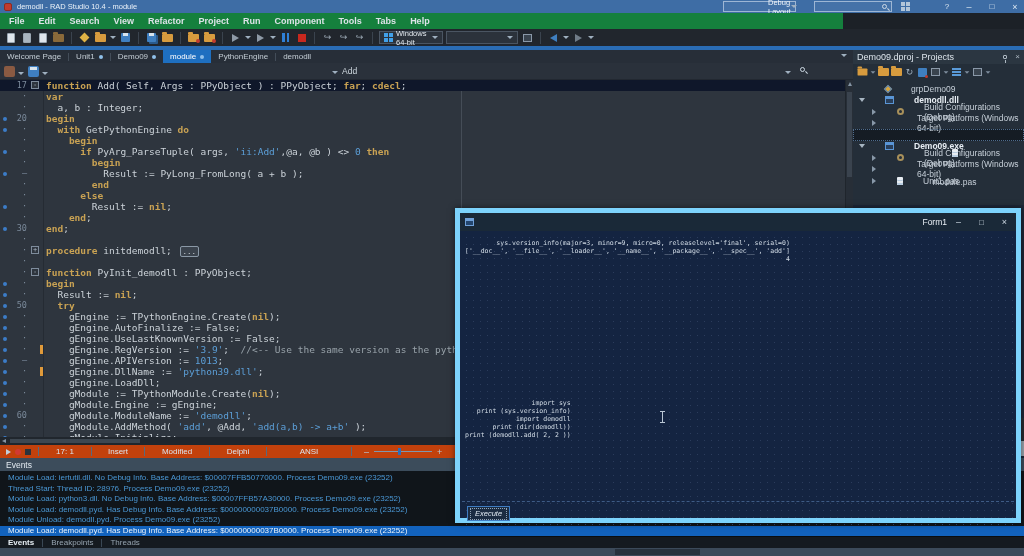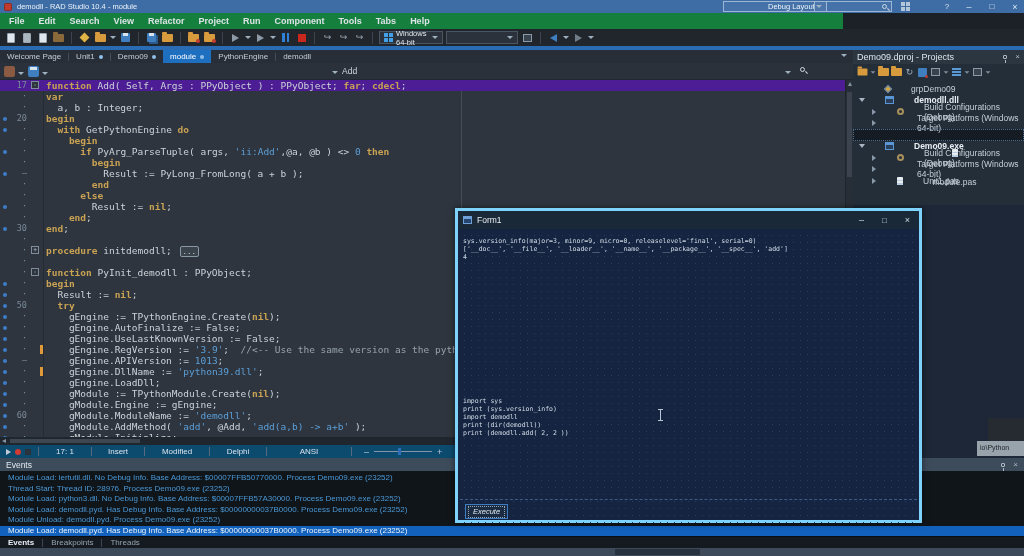--- a/index.html
+++ b/index.html
@@ -8,21 +8,21 @@
             font-family:"Liberation Sans",sans-serif; color:#d5dade; }
 
   
   .titlebar { position:absolute; left:0; top:0; width:1024px; height:13px; background:#3e6da5;
               display:flex; align-items:center; padding-left:4px; }
   .app-icon { width:8px; height:8px; background:#c23b2e; border-radius:2px; margin-right:5px; flex:none;
               border:1px solid #8d2a20; }
   .title-text { font-size:7.5px; color:#eaf1f8; white-space:nowrap; }
   .tb-combo { position:absolute; top:1px; height:11px; border:1px solid #9db6d4; background:rgba(255,255,255,0.04);
               font-size:7.5px; color:#eef4fa; display:flex; align-items:center; padding:0 4px; }
-  .tb-layout { left:723px; width:104px;padding-left:44px; }
+  .tb-layout { left:723px; width:73px;padding-left:44px; }
   .tb-search { left:814px; width:78px; }
   .tb-combo .spacer { flex:1; }
   .tb-btn { position:absolute; top:0; height:13px; width:18px; display:flex; align-items:center; justify-content:center;
             color:#dde8f2; font-size:9px; }
   .caret-down { width:0; height:0; border-left:3px solid transparent; border-right:3px solid transparent;
                 border-top:3px solid #9fb0c0; display:inline-block; }
   .i-search { width:5px; height:5px; border:1px solid #cdd9e4; border-radius:50%; position:relative; display:inline-block; }
   .i-search::after { content:""; position:absolute; left:4px; top:4px; width:3px; height:1px; background:#cdd9e4;
                      transform:rotate(45deg); }
   .layers-sq { display:inline-grid; grid-template-columns:4px 4px; grid-template-rows:4px 4px; gap:1px; }
@@ -84,41 +84,41 @@
   .enav .method-caret { position:absolute; left:332px; top:8px; }
   .enav .method-name { position:absolute; left:342px; top:3px; font-size:8.5px; color:#ced7de; }
   .enav .nav-right { position:absolute; right:62px; top:8px; }
   .enav .nav-search { position:absolute; right:48px; top:4px; }
 
   .code-area { position:relative; height:357px; overflow:hidden; background:#2e353e; }
   .gutter-line { position:absolute; left:43px; top:0; bottom:0; width:1px; background:#252b33; }
   .margin-line { position:absolute; left:461px; top:0; bottom:0; width:1px; background:#454d57; }
   .cl { height:11px; line-height:11px; position:relative; padding-left:46px;
         font-family:"DejaVu Sans Mono",monospace; font-size:9.5px; color:#ccd3d9; white-space:pre; }
-  .cl.cur { background:#4c1d95; }
+  .cl.cur { background:#0f172a; }
   .cl .g { position:absolute; left:0; top:0; width:27px; text-align:right; color:#7b8a9b; font-size:8.5px; }
   .cl .fold { position:absolute; left:31px; top:1px; width:8px; height:8px; border:1px solid #7e8c9c;
               font-size:7px; line-height:6px; text-align:center; color:#aeb9c6; background:#2e353e; }
   .cl .bmark { position:absolute; left:3px; top:3.5px; width:4px; height:4px; border-radius:50%; background:#3c7cc8; }
   .cl .omark { position:absolute; left:40px; top:1px; width:2.5px; height:9px; background:#e09a3a; }
   .tok-k { color:#c9a253; font-weight:bold; }
   .tok-s { color:#5c9fd8; }
   .tok-c { color:#98a2a9; }
   .tok-e { border:1px solid #8a98a6; background:#3a424c; color:#cfd6dc; font-size:7.5px; padding:0 2px;
            border-radius:2px; margin-left:2px; }
   .vscroll { position:absolute; right:0; top:0; width:8px; height:357px; background:#272e37; border-left:1px solid #1f252c; }
   .vscroll .up { position:absolute; left:1.5px; top:2px; width:0; height:0; border-left:2.5px solid transparent;
                  border-right:2.5px solid transparent; border-bottom:4px solid #8494a4; }
   .vscroll .thumb { position:absolute; left:1px; right:1px; top:12px; height:85px; background:#3a434e; }
   .hscroll { height:8px; background:#20262d; position:relative; }
   .hscroll .left { position:absolute; left:2px; top:2px; width:0; height:0; border-top:2.5px solid transparent;
                    border-bottom:2.5px solid transparent; border-right:4px solid #8494a4; }
   .hscroll .thumb { position:absolute; left:10px; top:2px; width:130px; height:4px; background:#3d4751; }
 
-  .estatus { height:13px; background:#0c4a6e; display:flex; align-items:center; font-size:8px; color:#dae4ee; }
+  .estatus { height:13px; background:#c2410c; display:flex; align-items:center; font-size:8px; color:#dae4ee; }
   .st-icons { width:38px; display:flex; align-items:center; gap:4px; padding-left:6px; }
   .st-play { width:0; height:0; border-top:3px solid transparent; border-bottom:3px solid transparent;
              border-left:5px solid #c2cdd8; }
   .st-rec { width:6px; height:6px; border-radius:50%; background:#d03a32; }
   .st-stop { width:6px; height:6px; background:#2b333c; }
   .st-div { width:1px; height:9px; background:#566a7e; }
   .st-cell { text-align:center; }
   .w-caret{width:52px;} .w-ins{width:52px;} .w-mod{width:64px;} .w-lang{width:56px;} .w-enc{width:84px;}
   .st-zoom { display:flex; align-items:center; gap:5px; margin-left:12px; }
   .st-zoom .track { width:58px; height:1px; background:#8296aa; position:relative; }
@@ -169,22 +169,22 @@
   .ev-row { height:10.5px; line-height:10.5px; font-size:8px; color:#4a97d4; padding-left:8px; white-space:nowrap; }
   .ev-row.sel { background:#1262bd; color:#e9f2fb; }
   .ev-tabs { height:12px; background:#151a20; border-top:1px solid #0a0d10; display:flex; align-items:center; }
   .ev-tab { font-size:8px; color:#97a4b0; padding:0 8px; }
   .ev-tab.active { color:#e6edf3; font-weight:bold; }
   .ev-tab-sep { width:1px; height:8px; background:#3a4754; }
   .ev-scroll { height:8px; background:#3c4a5a; position:relative; }
   .ev-scroll .thumb { position:absolute; left:615px; top:1px; width:85px; height:6px; background:#28323e; }
 
   
-  .form1 { position:absolute; left:455px; top:208px; width:467px; height:315px; background:#142441;
-           border:3px solid #7dd3fc; z-index:50; box-shadow:0 0 6px rgba(0,0,0,.5); }
+  .form1 { position:absolute; left:455px; top:208px; width:566px; height:315px; background:#142441;
+           border:5px solid #7dd3fc; z-index:50; box-shadow:0 0 6px rgba(0,0,0,.5);text-align:right; }
   .f1-titlebar { height:18px; background:#1a2938; display:flex; align-items:center; padding-left:5px; }
   .f1-icon { width:9px; height:8px; border:1px solid #6fa0d8; background:#23456e; flex:none; }
   .f1-icon::before { content:""; display:block; height:2px; background:#6fa0d8; }
   .f1-title { font-size:8.5px; color:#e9eff5; margin-left:5px; flex:1; }
   .f1-btn { width:23px; height:18px; display:flex; align-items:center; justify-content:center;
             color:#cfdae4; font-size:9px; }
   .f1-client { position:relative; height:295px;
                background-image:radial-gradient(circle,#2b3c5c 0.7px,transparent 0.9px);
                background-size:7px 7px; background-position:3px 3px; }
   .f1-out, .f1-code { position:absolute; left:5px; font-family:"DejaVu Sans Mono",monospace; font-size:6.5px;

